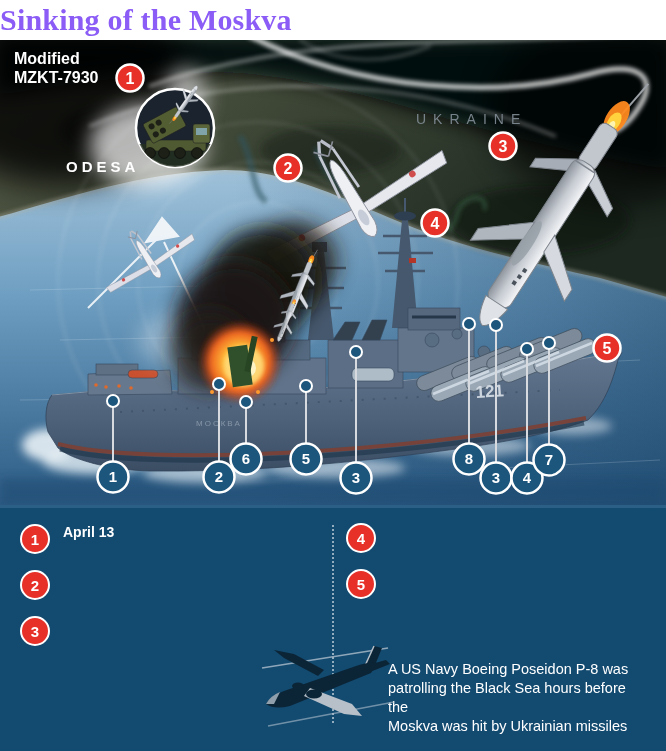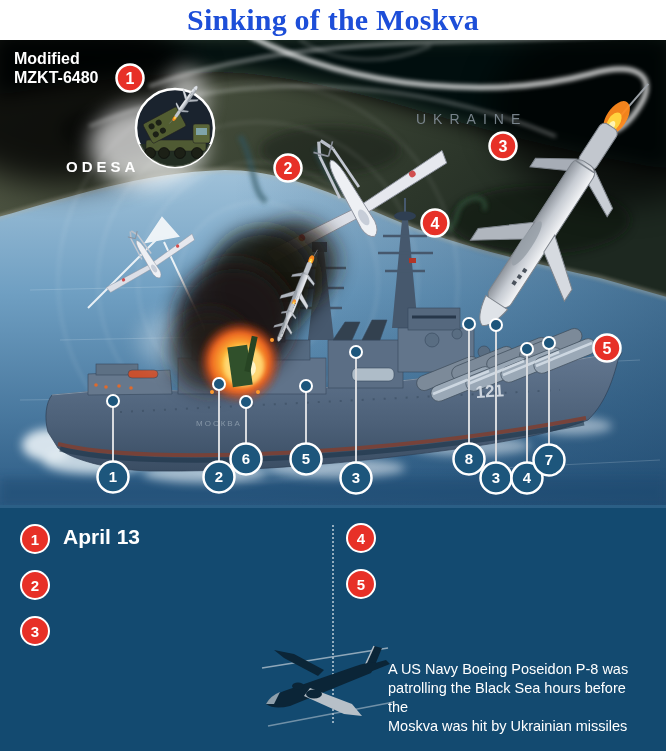--- a/index.html
+++ b/index.html
@@ -1,39 +1,39 @@
 <!DOCTYPE html>
 <html><head>
 <meta charset="utf-8">
 <style>
   html,body{margin:0;padding:0;background:#fff;}
   .page{position:relative;width:666px;height:751px;background:#fff;overflow:hidden;
         font-family:"Liberation Sans",sans-serif;}
   
   .hdr{position:absolute;left:0;top:0;width:666px;height:40px;background:#fff;}
-  .hdr h1{margin:0;text-align:center;font-family:"Liberation Serif",serif;
-          font-size:30px;font-weight:700;color:#1d4ed8;line-height:40px;letter-spacing:.2px;}
+  .hdr h1{margin:0;font-family:"Liberation Serif",serif;
+          font-size:30px;font-weight:700;color:#8b5cf6;line-height:40px;letter-spacing:.2px;}
   
   .scene{position:absolute;left:0;top:40px;width:666px;height:465px;background:#0a141c;}
   .scene svg{position:absolute;left:0;top:0;}
   .vnote{position:absolute;left:14px;top:10px;width:125px;color:#fff;z-index:5;}
   .vnote .vt{font-weight:700;font-size:16px;line-height:1.18;white-space:pre-line;}
   .vnote .vb{font-size:15.5px;line-height:1.24;white-space:pre-line;margin-top:2px;}
   
   .panel{position:absolute;left:0;top:505px;width:666px;height:246px;background:#134a70;
          border-top:3px solid #2b5f86;box-sizing:border-box;color:#fff;}
   .col{position:absolute;}
   .col-left{left:20px;top:15px;width:300px;}
   .col-right{left:346px;top:14px;width:312px;}
   .l-item{display:flex;align-items:flex-start;margin-bottom:15px;}
   .badge{flex:0 0 auto;width:26px;height:26px;border-radius:50%;background:#e73027;
          border:2px solid #fff;color:#fff;font-weight:700;font-size:15px;
          display:flex;align-items:center;justify-content:center;margin-right:13px;margin-top:1px;}
   .l-text{font-size:14.5px;line-height:1.32;}
-  .l-title{font-weight:700;font-size:21px;}
+  .l-title{font-weight:700;font-size:14px;}
   .l-body{white-space:pre-line;}
   .divider{position:absolute;left:332px;top:17px;height:198px;width:0;
            border-left:2px dotted rgba(255,255,255,.55);}
   .plane-wrap{position:absolute;left:260px;top:134px;width:140px;height:95px;z-index:3;}
   .plane-note{position:absolute;left:388px;top:152px;width:260px;font-size:14.5px;
               line-height:1.32;white-space:pre-line;}
 </style>
 </head>
 <body>
 
@@ -394,21 +394,21 @@
         </g>
         <g>
           <circle cx="607" cy="308" r="13.5" fill="#e73027" stroke="#fff" stroke-width="2.5"></circle>
           <text x="607" y="308" dy=".35em" text-anchor="middle" font-size="16" font-weight="700" fill="#fff">5</text>
         </g>
       </g>
     </svg>
 
     <div class="vnote">
       <div class="vt">Modified
-MZKT-6480</div>
+MZKT-7930</div>
     </div>
   </div>
 
   <div class="panel">
     <div class="divider"></div>
 
     <div class="col col-left">
       <div class="l-item">
         <span class="badge">
             <span>1</span>

